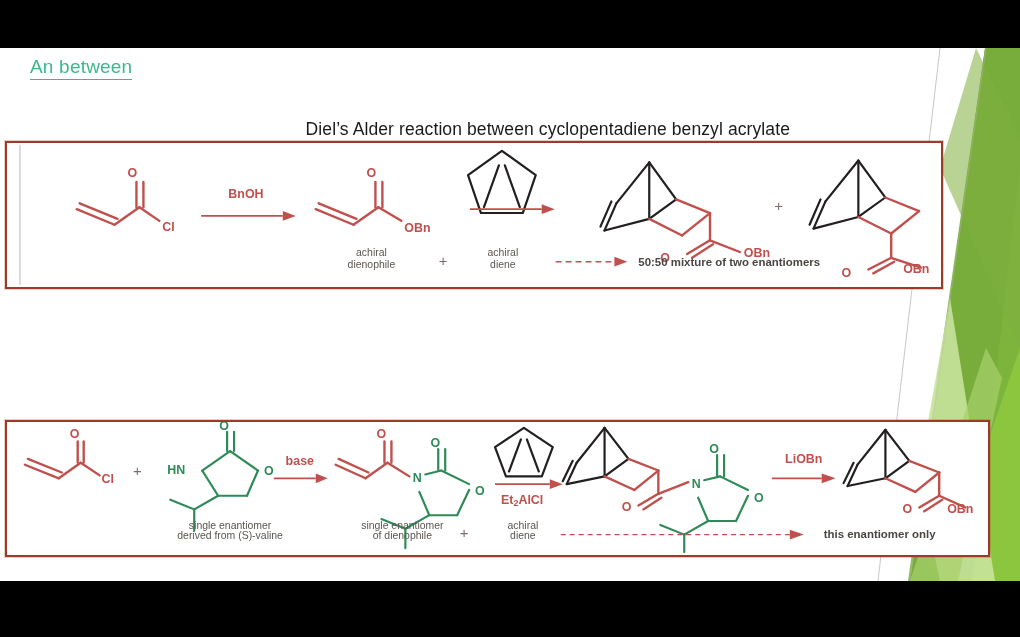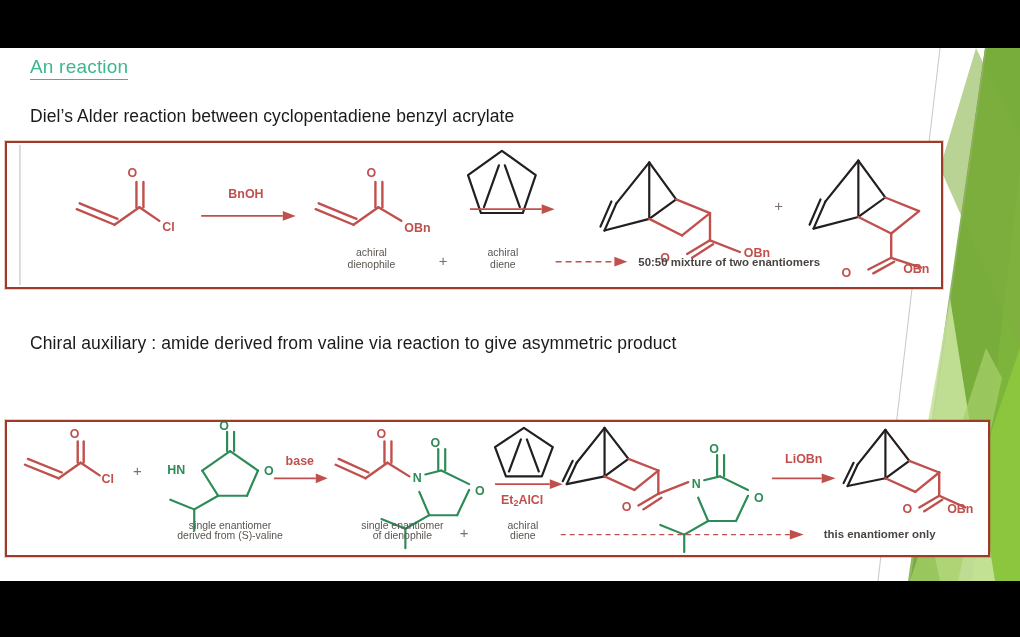--- a/index.html
+++ b/index.html
@@ -35,21 +35,21 @@
     border-bottom: 1.5px solid #3fb68b; padding-bottom: 1px;
     line-height: 1.15;
   }
 
   
   .para {
     position: absolute; z-index: 5;
     font-size: 17.5px; color: #1a1a1a; line-height: 1.42;
     letter-spacing: .1px;
   }
-  #para1 { left: 30px; top: 56px; width: 760px; }
+  #para1 { left: 30px; top: 69px; width: 760px; text-align: right; }
   #para2 { left: 30px; top: 283px; width: 740px; }
 
   
   .scheme {
     position: absolute; z-index: 6;
     background: #fff;
     border: 2.5px solid #9e3b28;
     box-shadow: 0 0 0 1px rgba(158,59,40,.25);
   }
   #scheme1 { left: 5px; top: 93px; width: 938px; height: 148px; }
@@ -91,26 +91,25 @@
       <polygon points="230,0 230,533 120,533 195,0" fill="#6c9c3f"></polygon>
       <polygon points="230,0 230,533 182,533 230,120" fill="#8cc63f"></polygon>
       <polygon points="195,0 230,0 230,300 150,533 118,533" fill="#7ab03c" opacity=".85"></polygon>
       <polygon points="160,250 205,533 150,533 128,430" fill="#c8e39b" opacity=".9"></polygon>
       <polygon points="186,0 230,90 230,300 150,120" fill="#7fae3e" opacity=".55"></polygon>
       <polygon points="120,533 168,533 212,330 196,300" fill="#a7d06b" opacity=".7"></polygon>
       <path d="M150,0 L88,533" stroke="#b9b9b9" stroke-width="1" fill="none" opacity=".8"></path>
       <path d="M196,0 L120,533" stroke="#b9b9b9" stroke-width=".8" fill="none" opacity=".5"></path>
     </svg>
 
-    <div id="title">An reaction</div>
+    <div id="title">An between</div>
 
     <div id="para1" class="para">Diel’s Alder reaction between cyclopentadiene benzyl acrylate</div>
 
 
-    <div id="para2" class="para">Chiral auxiliary : amide derived from valine via reaction to give asymmetric product</div>
 
     <div id="scheme1" class="scheme">
       <svg viewBox="0 0 938 148" preserveAspectRatio="none">
         <line class="innerrule" x1="13" y1="2" x2="13" y2="146"></line>
 
         <g>
           <path class="bondR" d="M70,68 L108,84"></path>
           <path class="bondR" d="M73,62 L111,78"></path>
           <path class="bondR" d="M108,84 L133,66"></path>
           <path class="bondR" d="M133,66 L153,80"></path>

